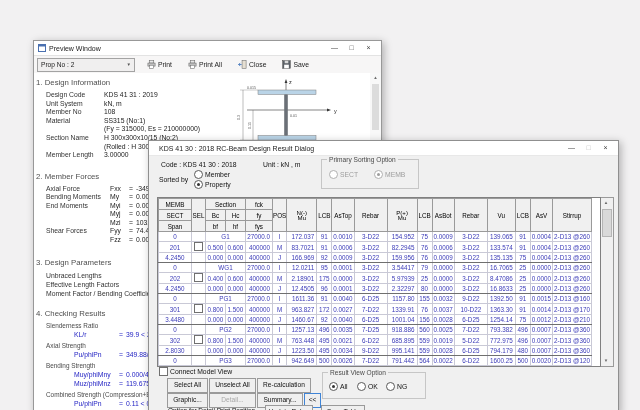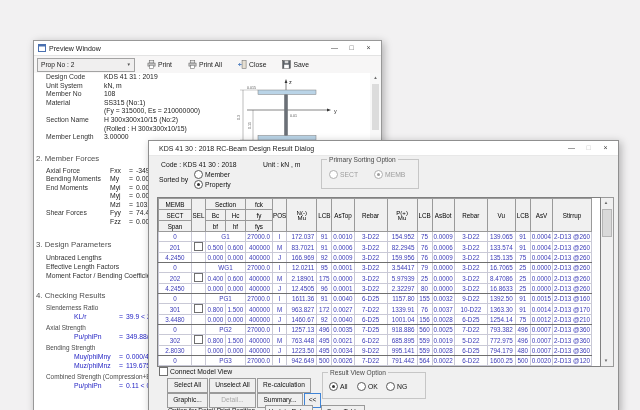--- a/index.html
+++ b/index.html
@@ -128,20 +128,21 @@
           </svg>
         </span>
       <span>Save</span>
     </div>
   </div>
   <div class="pscroll">
     <span class="sarr">▲</span>
     <div class="sthumb"></div>
   </div>
   <div class="pcontent">
+    <div class="sec-h">1. Design Information</div>
     <div id="design-info-rows">
         <div class="kv">
           <span class="lbl">Design Code</span>
           <span class="val">KDS 41 31 : 2019</span>
         </div>
         <div class="kv">
           <span class="lbl">Unit System</span>
           <span class="val">kN, m</span>
         </div>
         <div class="kv">

